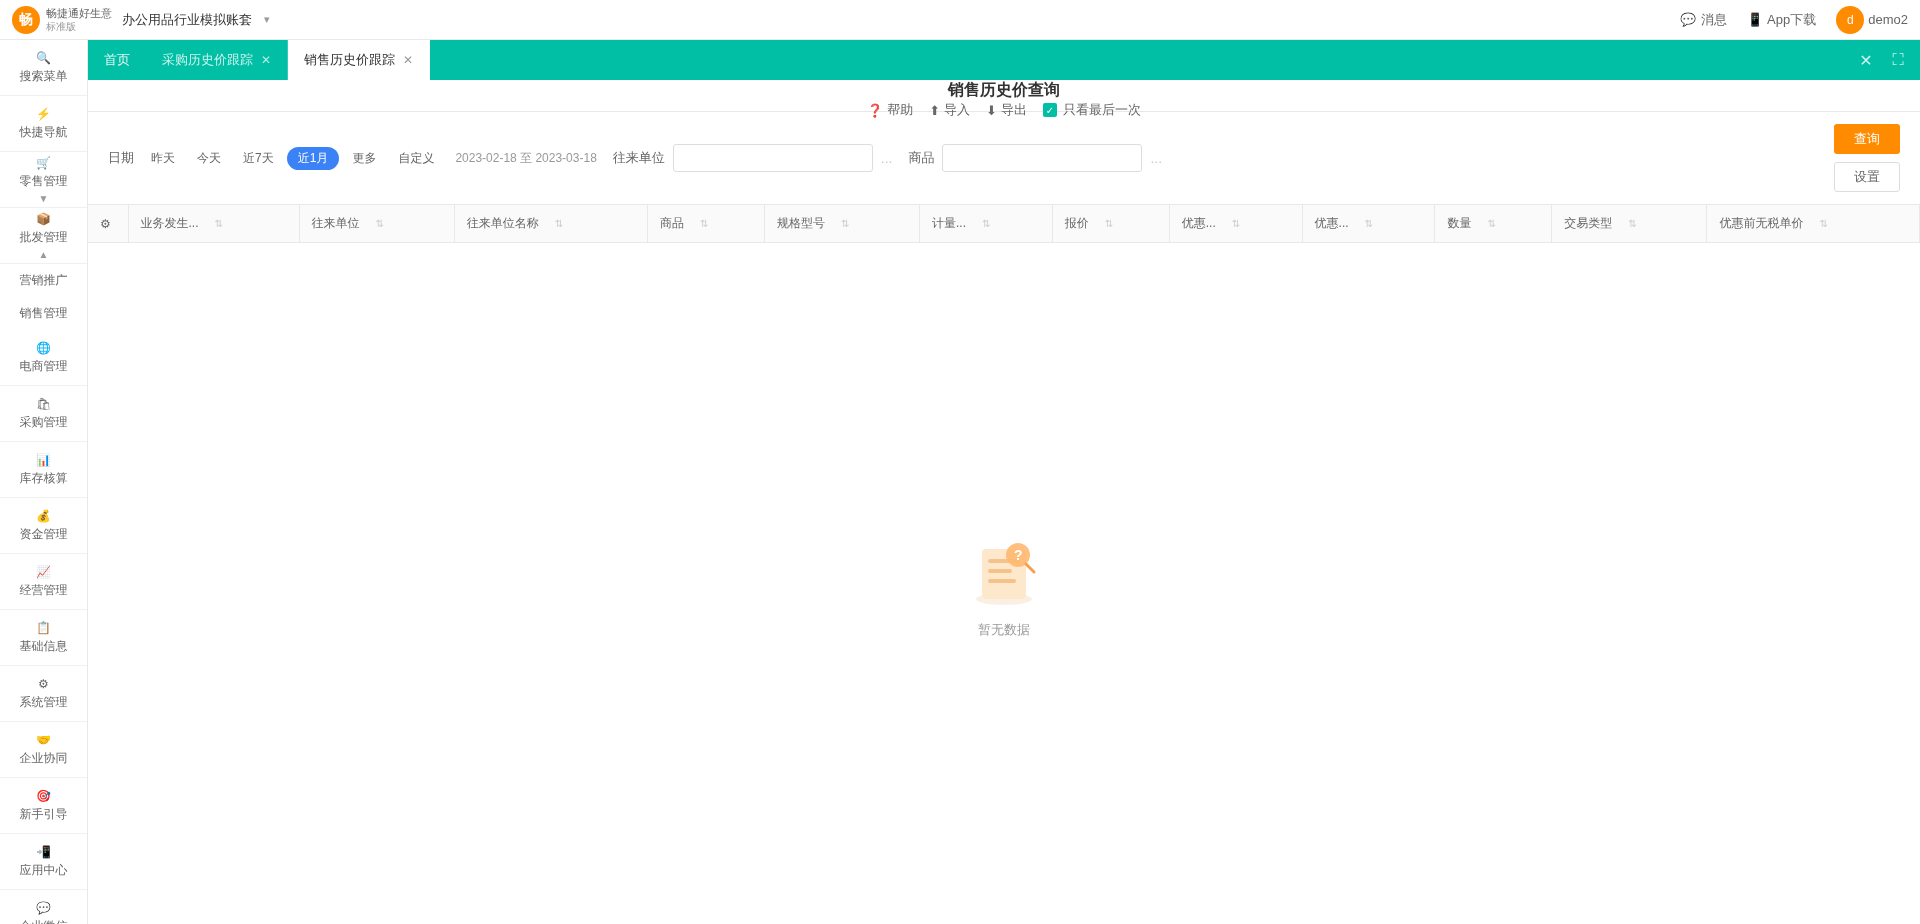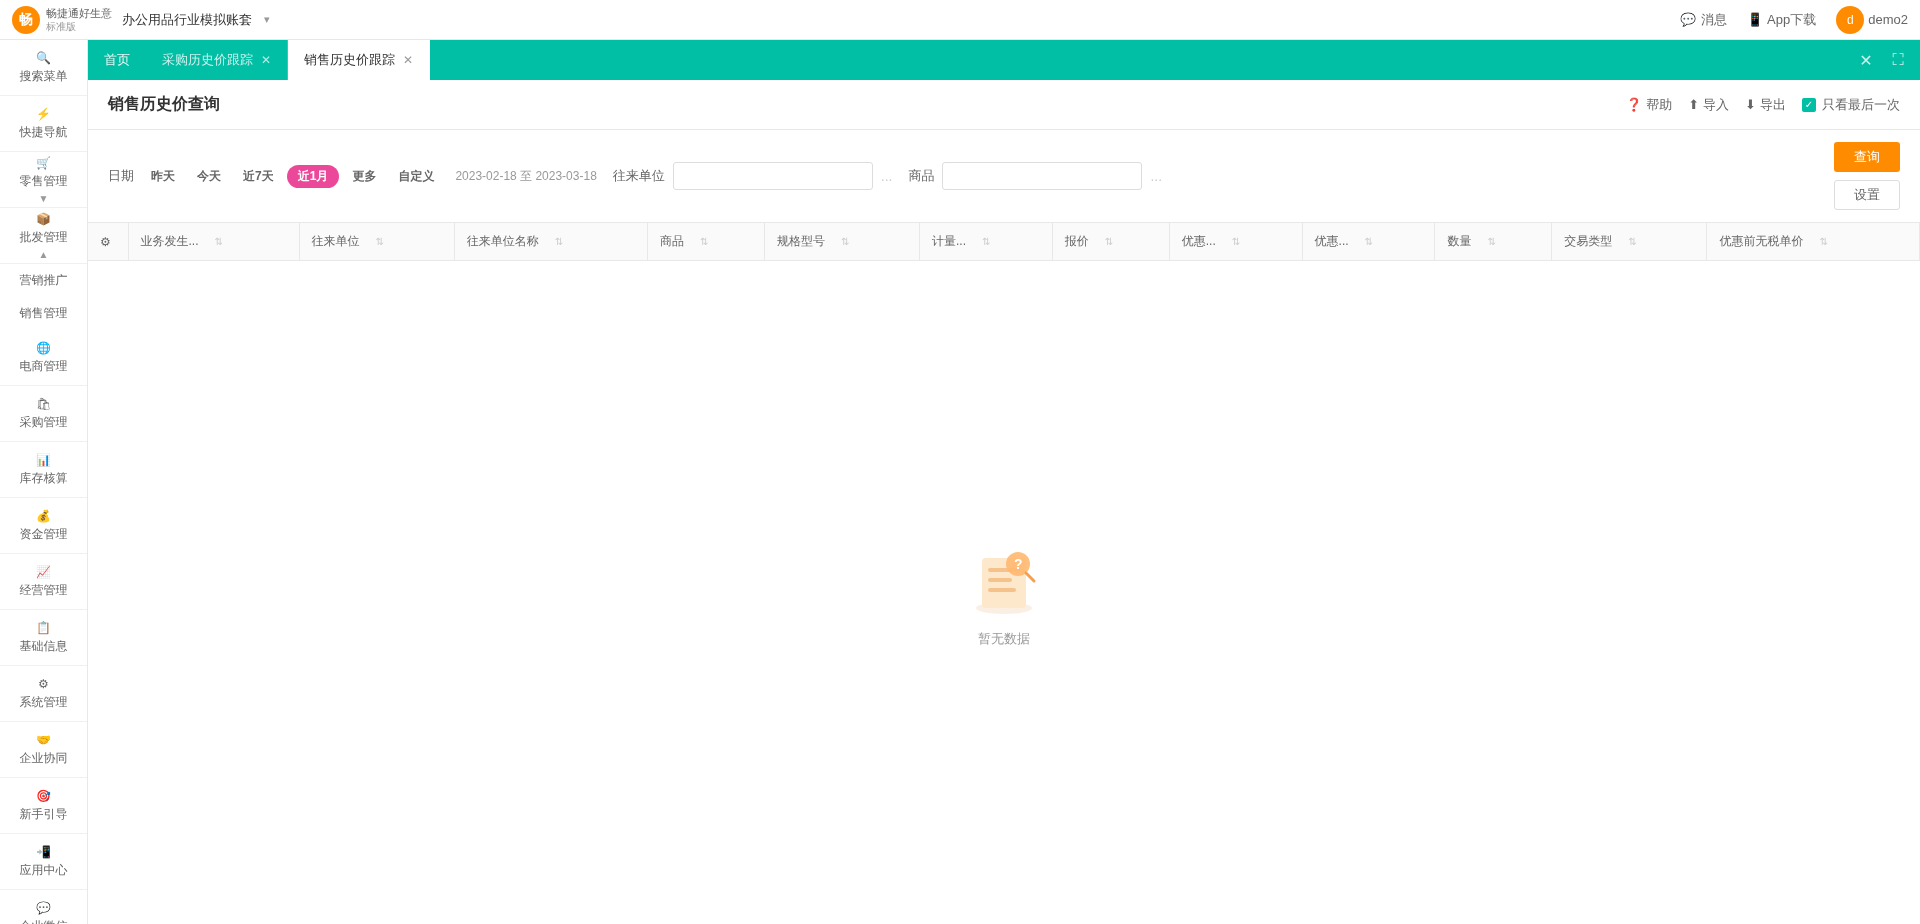--- a/index.html
+++ b/index.html
@@ -172,27 +172,28 @@
     .content-area {
       flex: 1;
       display: flex;
       flex-direction: column;
       overflow: hidden;
       background: #fff;
     }
 
     
     .page-title-bar {
-      height: 50px;
+      height: 32px;
       display: flex;
       align-items: center;
       padding: 0 20px;
       border-bottom: 1px solid #e8e8e8;
       justify-content: space-between;
       flex-shrink: 0;
+      flex-direction: column;
     }
     .page-title {
       font-size: 16px;
       font-weight: bold;
       color: #333;
     }
     .page-title-actions {
       display: flex;
       align-items: center;
       gap: 16px;
@@ -242,32 +243,31 @@
     }
     .filter-label {
       color: #666;
       font-size: 13px;
       white-space: nowrap;
     }
     .date-btns {
       display: flex;
       align-items: center;
       gap: 4px;
-      font-weight: bold;
     }
     .date-btn {
       padding: 2px 8px;
       border-radius: 3px;
       cursor: pointer;
       font-size: 12px;
       color: #666;
       border: 1px solid transparent;
     }
     .date-btn.active {
-      background: #ec4899;
+      background: #3b82f6;
       color: #fff;
       border-radius: 12px;
       padding: 2px 10px;
     }
     .date-range-text {
       color: #999;
       font-size: 12px;
       margin-left: 4px;
     }
     .filter-input-group {

